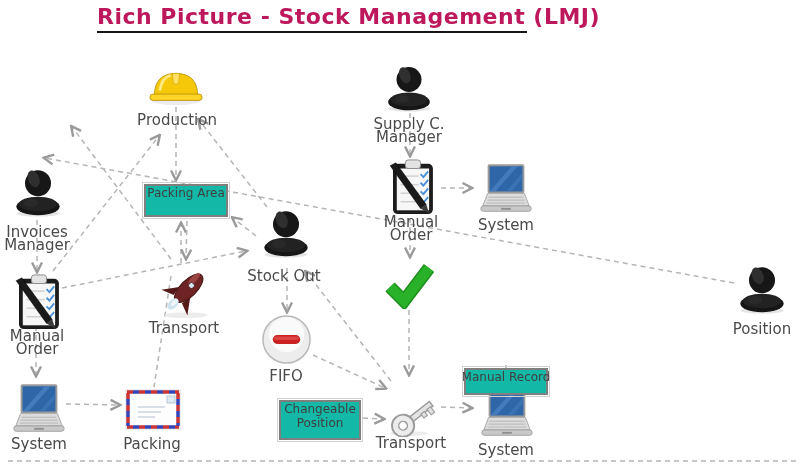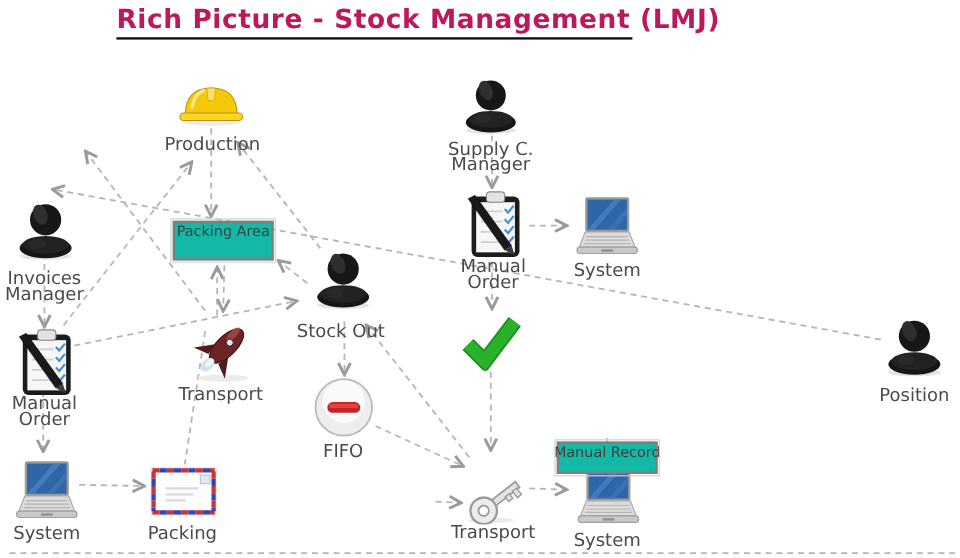--- a/index.html
+++ b/index.html
@@ -240,13 +240,17 @@
           </g>
     <rect x="42" y="7" width="8" height="7" fill="#dfe9f2" stroke="#b9c8d6" stroke-width="1"></rect>
         </svg></span></div>
     <div class="lbl" style="left: 152px; top: 438px;">Packing</div>
     <div class="tbox" style="left: 144px; top: 184px; width: 80px; height: 29px;">
       <span>Packing Area</span>
     </div>
     <div class="tbox" style="left: 464px; top: 336px; width: 80px; height: 23px; margin-top: 32px;">
       <span>Manual Record</span>
     </div>
+    <div class="tbox" style="left: 279px; top: 400px; width: 78px; height: 36px;">
+      <span>Changeable</span>
+      <span>Position</span>
+    </div>
   </div>
 
 </body></html>

